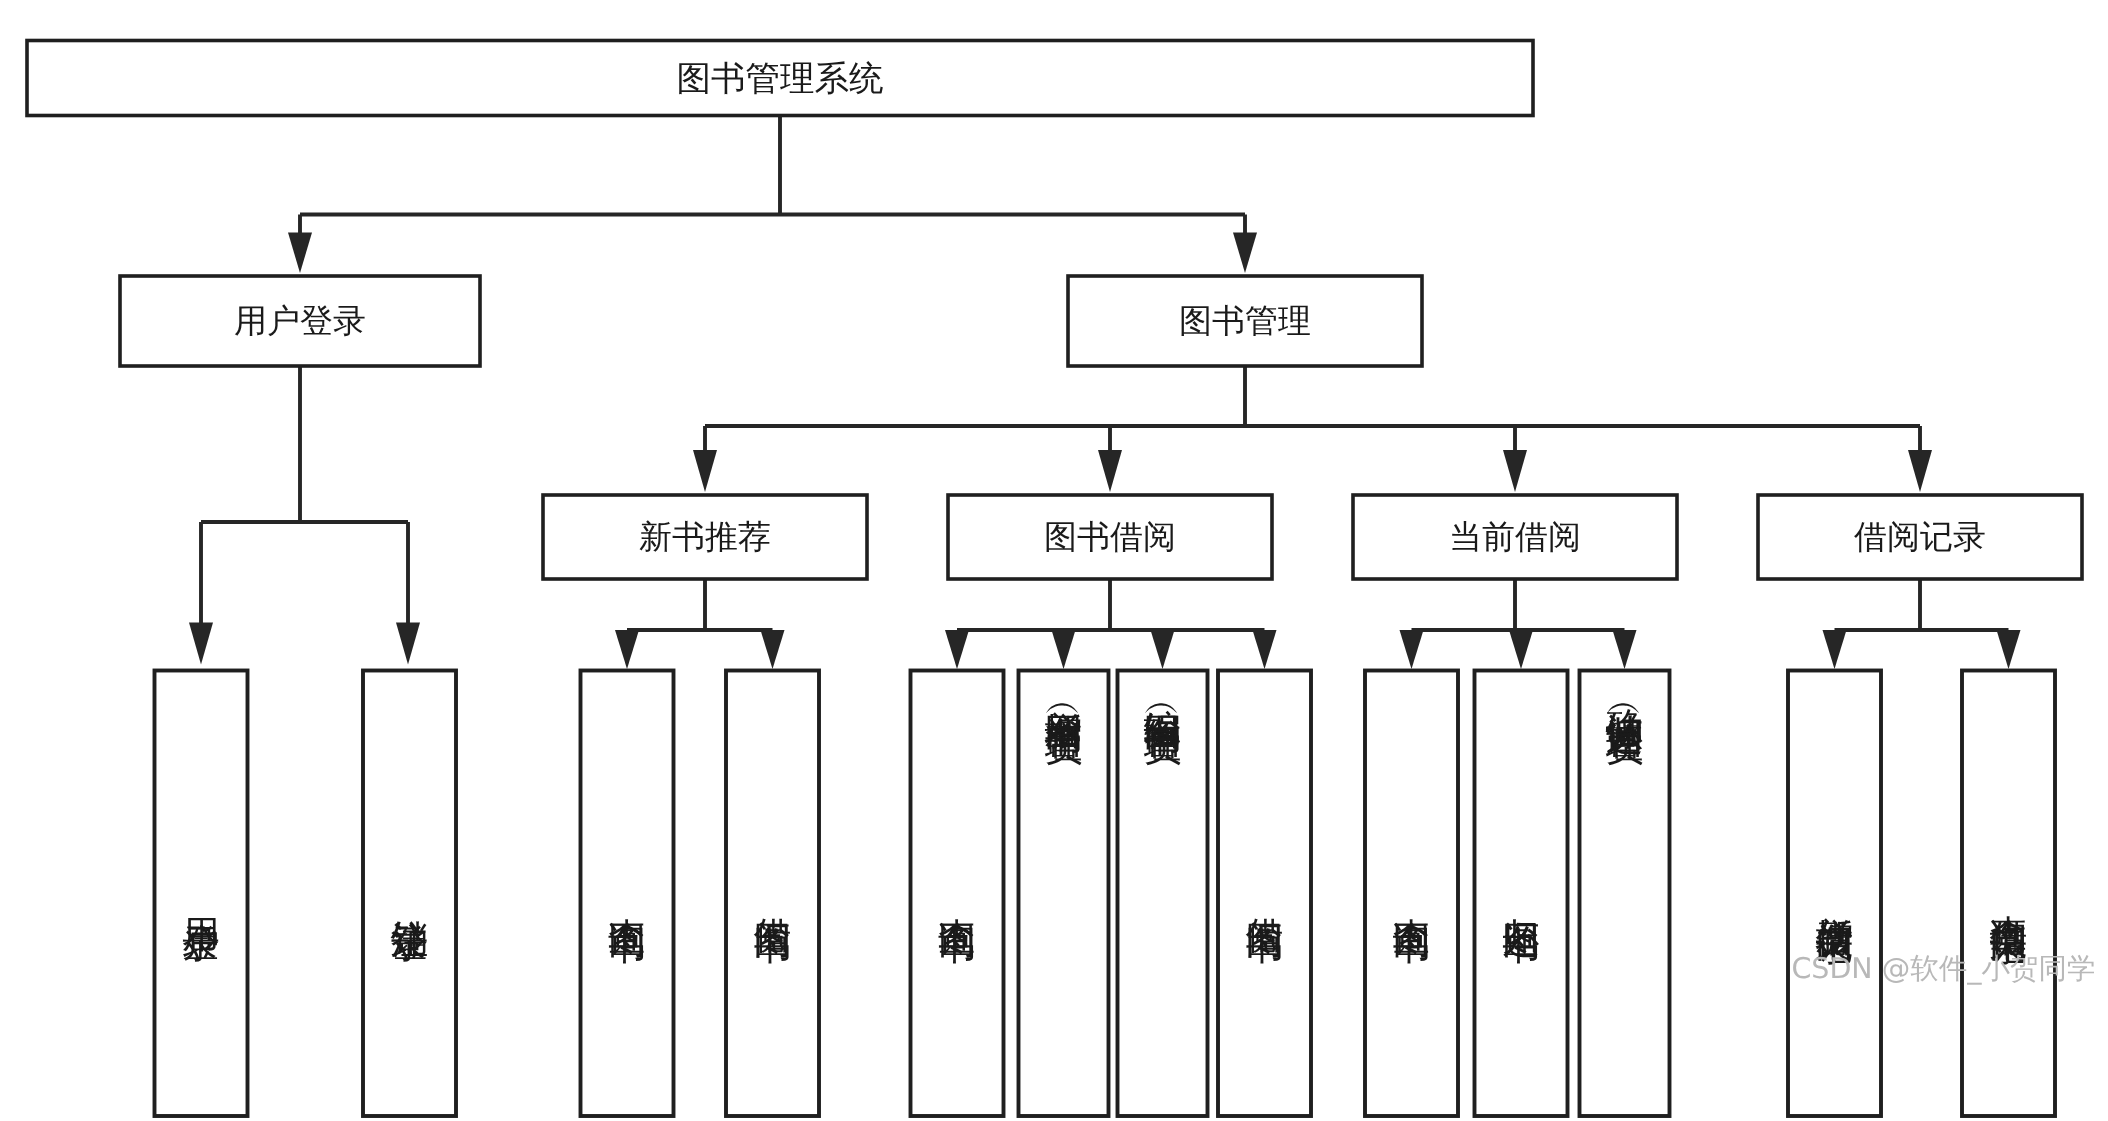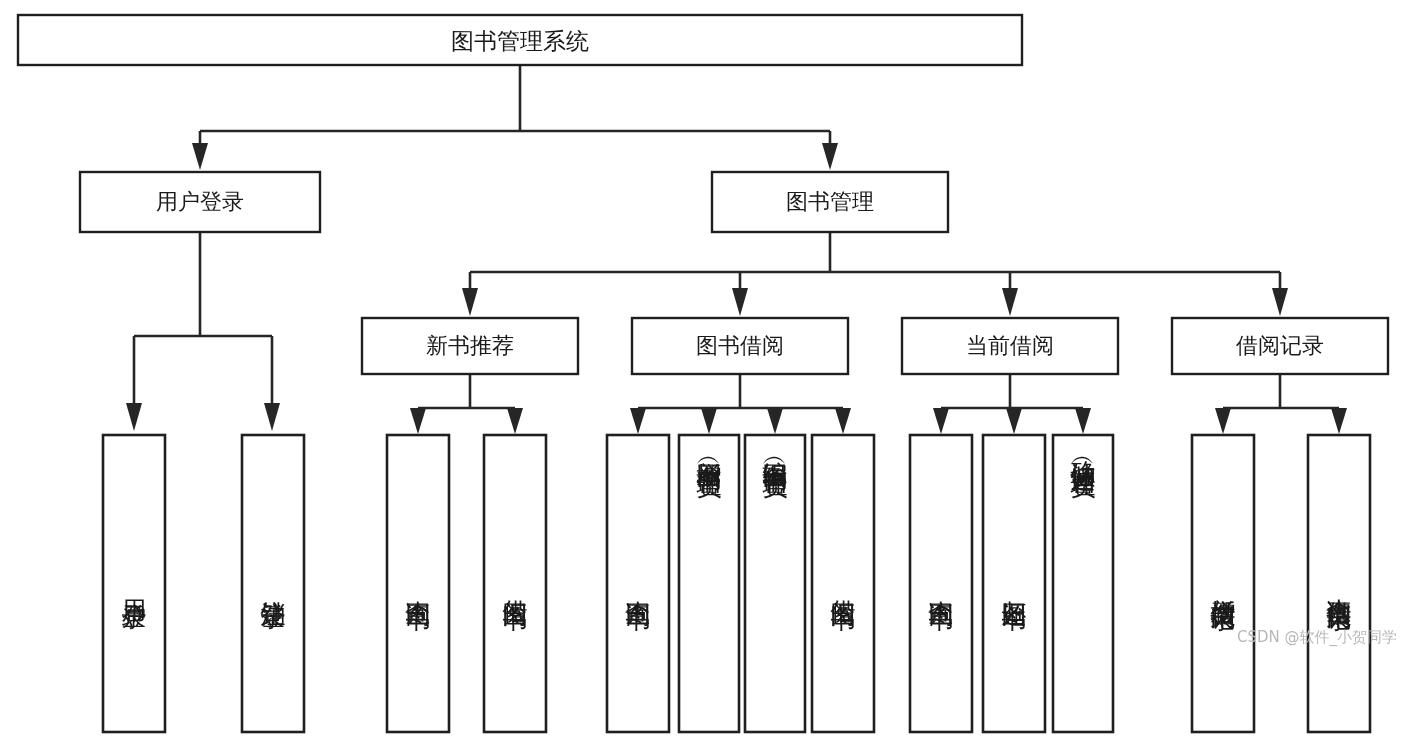--- a/index.html
+++ b/index.html
@@ -10,21 +10,21 @@
   body {
     width: 1405px;
     height: 747px;
     overflow: hidden;
     font-family: "DejaVu Sans", "Liberation Sans", sans-serif;
     position: relative;
   }
   #diagram-root {
     position: absolute;
     left: 0;
-    top: 0;
+    top: 12px;
     width: 1405px;
     height: 653px;
   }
   svg.diagram {
     display: block;
     width: 1405px;
     height: 747px;
     background: #ffffff;
   }
   .node-box {
@@ -71,21 +71,21 @@
   }
   .arrow-head {
     fill: #262626;
     stroke: none;
   }
   .watermark {
     position: absolute;
     right: 8px;
     bottom: 6px;
     font-family: "DejaVu Sans", "Liberation Sans", sans-serif;
-    font-size: 15px;
+    font-size: 19px;
     color: #b8b8b8;
     white-space: nowrap;
     pointer-events: none;
   }
 </style>
 </head>
 <body>
 
 <div id="diagram-root">
   <svg class="diagram" viewBox="0 0 1405 747" xmlns="http://www.w3.org/2000/svg">

